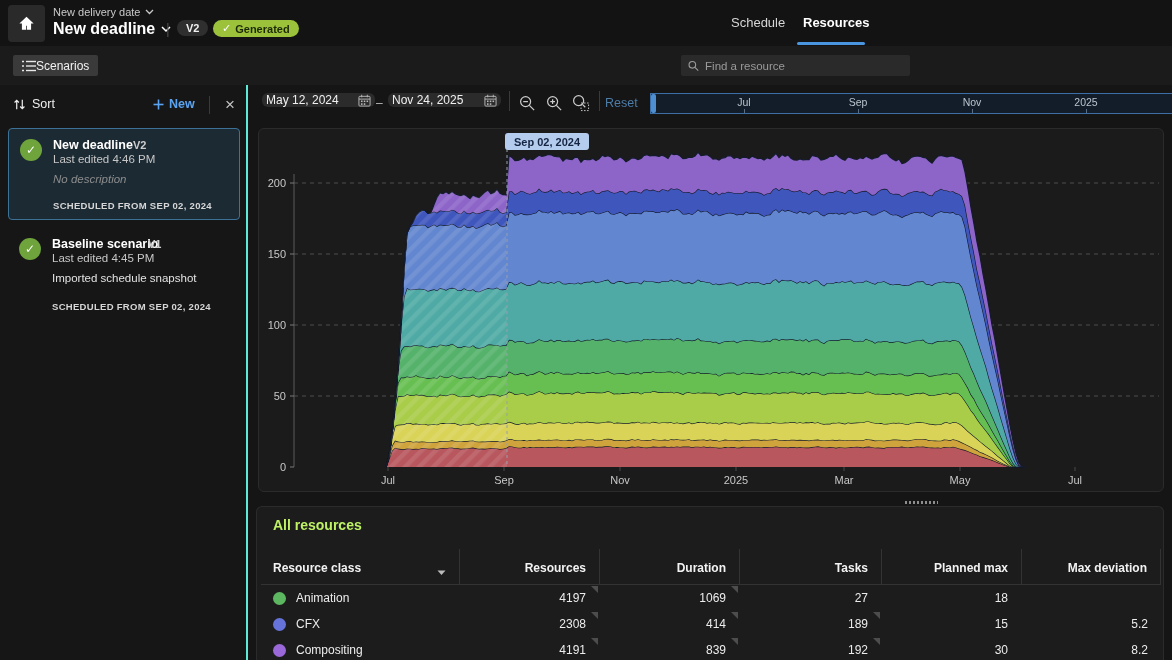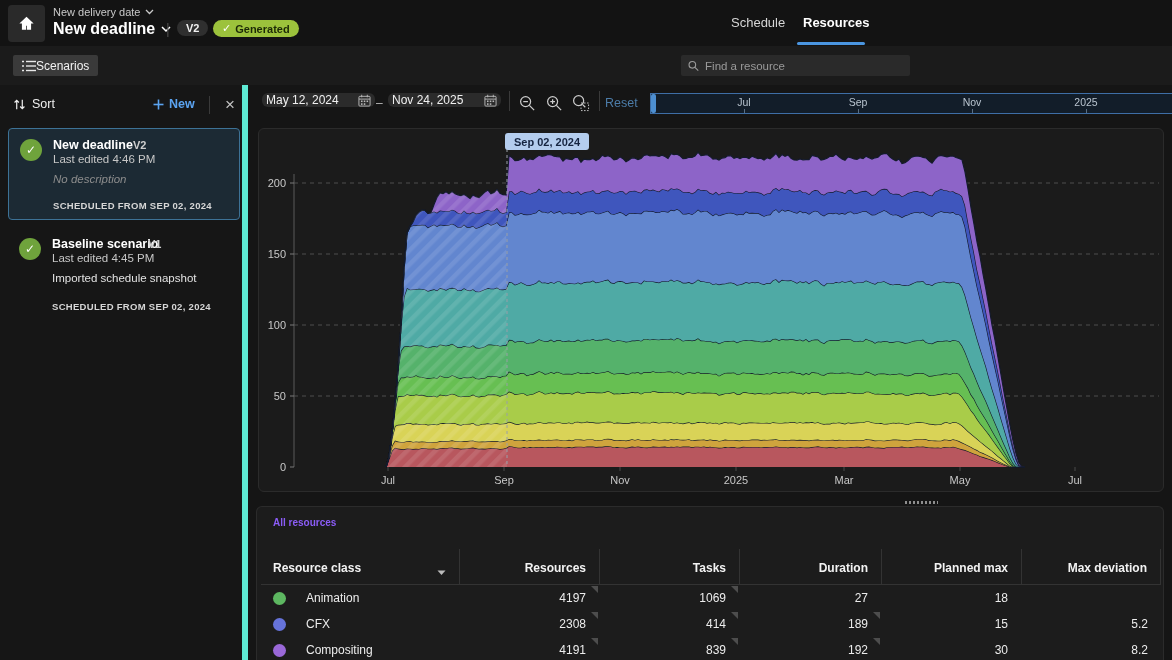--- a/index.html
+++ b/index.html
@@ -27,21 +27,21 @@
   #subbar { position:absolute; left:0; top:46px; width:1172px; height:39px; background:#1b1b1b; }
   #scenarios-btn { position:absolute; left:13px; top:9px; height:21px; background:#3a3a3a; border-radius:2px;
     display:flex; align-items:center; gap:0; padding:0 9px; font-size:12px; color:#f2f2f2; cursor:pointer; }
   #search-box { position:absolute; left:681px; top:9px; width:229px; height:21px; background:#2a2a2a;
     border-radius:2px; display:flex; align-items:center; padding:0 7px; gap:6px; }
   #search-box input { background:transparent; border:none; outline:none; color:#ddd; font-size:11.5px; width:100%;
     font-family:"Liberation Sans",sans-serif; }
   #search-box input::placeholder { color:#9a9a9a; }
 
   
-  #sidebar { position:absolute; left:0; top:85px; width:248px; height:575px; background:#161616; border-right:6px solid #5eead4; }
+  #sidebar { position:absolute; left:0; top:85px; width:248px; height:575px; background:#161616; border-right:2px solid #5eead4; }
   #sb-head { position:absolute; left:0; top:8px; width:248px; height:28px; }
   #sort-btn { position:absolute; left:13px; top:4px; display:flex; align-items:center; gap:6px; font-size:12.5px; color:#eee; cursor:pointer; }
   #new-btn { position:absolute; left:153px; top:4px; display:flex; align-items:center; gap:5px; font-size:12.5px; font-weight:bold; cursor:pointer;justify-content:flex-end; }
   #sb-div { position:absolute; left:209px; top:3px; width:1px; height:18px; background:#3a3a3a; }
   #close-btn { position:absolute; left:221px; top:0px; font-size:17px; color:#c2c2c2; cursor:pointer; padding:2px 4px; }
   .card { position:absolute; left:8px; width:232px; height:92px; border-radius:4px; cursor:pointer; }
   .card.selected { background:#1c2a34; border:1px solid #3d7296; }
   .check-circle { position:absolute; left:11px; top:10px; width:22px; height:22px; border-radius:50%;
     display:flex; align-items:center; justify-content:center; color:#fff; font-size:12px; font-weight:bold; }
   .card .c-title { position:absolute; left:44px; top:9px; font-size:12.5px; font-weight:bold; color:#fff; }
@@ -69,32 +69,32 @@
 
   #chart-panel { position:absolute; left:10px; top:43px; width:906px; height:364px; background:#1b1b1b;
     border:1px solid #2b2b2b; border-radius:6px; }
   #chart-svg { display:block; }
 
   #drag-dots { position:absolute; left:657px; top:416px; width:33px; height:3px;
     background:repeating-linear-gradient(90deg,#8d8d8d 0 2px,transparent 2px 4px); cursor:row-resize; }
 
   #resources-panel { position:absolute; left:8px; top:421px; width:908px; height:154px; background:#1c1c1c;
     border:1px solid #2b2b2b; border-bottom:none; border-radius:6px 6px 0 0; overflow:hidden; }
-  #rp-title { position:absolute; left:16px; top:10px; font-size:10px; font-weight:bold; color:#8b5cf6; }
+  #rp-title { position:absolute; left:16px; top:10px; font-size:14px; font-weight:bold; color:#bef264; }
   #rtable { position:absolute; left:4px; top:42px; width:900px; }
   .trow { display:grid; grid-template-columns:198px 140px 140px 142px 140px 140px; }
   .thead { height:36px; border-bottom:1px solid #333; }
   .thead .cell { font-size:12px; font-weight:bold; color:#f2f2f2; display:flex; align-items:flex-end;
     justify-content:flex-end; padding:0 13px 9px 0; border-left:1px solid #333; cursor:pointer; }
   .thead .cell:first-child { justify-content:space-between; border-left:none; padding-left:12px; }
   .thead .cell:last-child { border-right:1px solid #333; }
   .tbody .trow { height:26px; cursor:pointer; }
   .tbody .cell { font-size:12px; color:#ececec; display:flex; align-items:center; justify-content:flex-end;
     padding-right:13px; position:relative; }
-  .tbody .cell:first-child { justify-content:flex-start; padding-left:12px; gap:20px; }
+  .tbody .cell:first-child { justify-content:flex-start; padding-left:12px; gap:10px; }
   .dot { width:13px; height:13px; border-radius:50%; flex:0 0 auto; }
   .corner::after { content:""; position:absolute; top:1px; right:1px;
     border-left:7px solid transparent; border-top:7px solid #4d4d4d; }
   .hcaret { margin-bottom:-1px; }
 </style>
 </head>
 <body>
 
 <div id="topbar">
   <div id="home-btn">
@@ -336,22 +336,22 @@
     <div id="rp-title">All resources</div>
     <div id="rtable">
       <div class="trow thead">
         <div class="cell">
           <span>Resource class</span>
           <svg class="hcaret" width="9" height="6" viewBox="0 0 9 6">
               <path d="M0.5 0.5 L4.5 5 L8.5 0.5" fill="#bbb"></path>
             </svg>
         </div>
         <div class="cell">Resources</div>
+        <div class="cell">Duration</div>
         <div class="cell">Tasks</div>
-        <div class="cell">Duration</div>
         <div class="cell">Planned max</div>
         <div class="cell">Max deviation</div>
       </div>
       <div class="tbody">
         <div class="trow">
           <div class="cell">
               <span class="dot" style="background: rgb(93, 183, 97);"></span>
               <span>Animation</span>
             </div>
           <div class="cell corner">4197</div>

